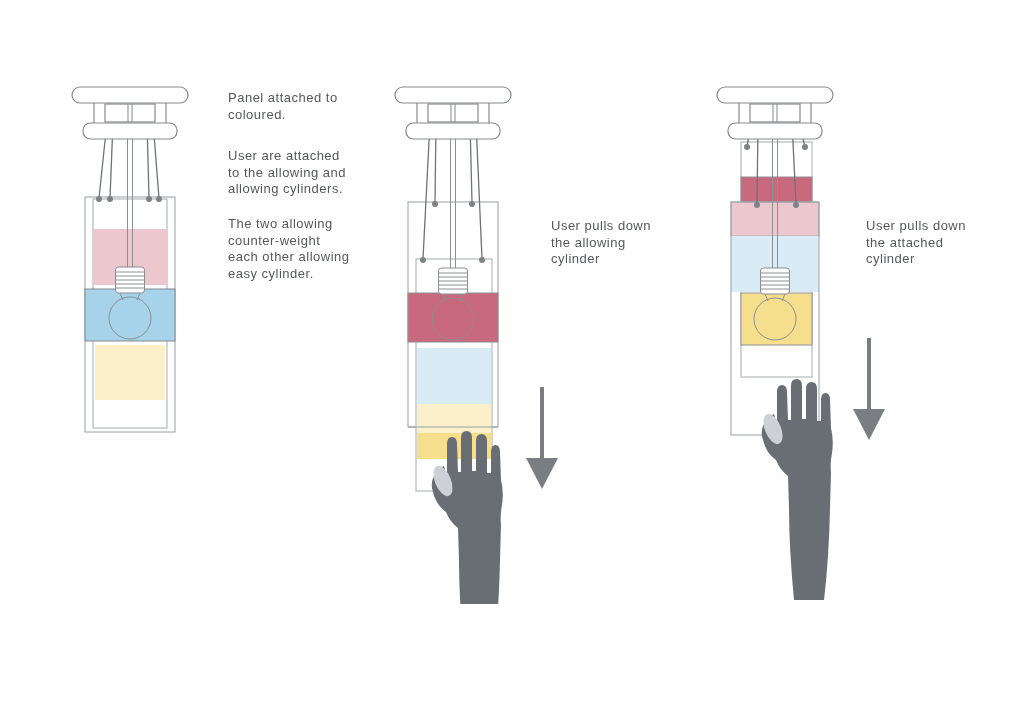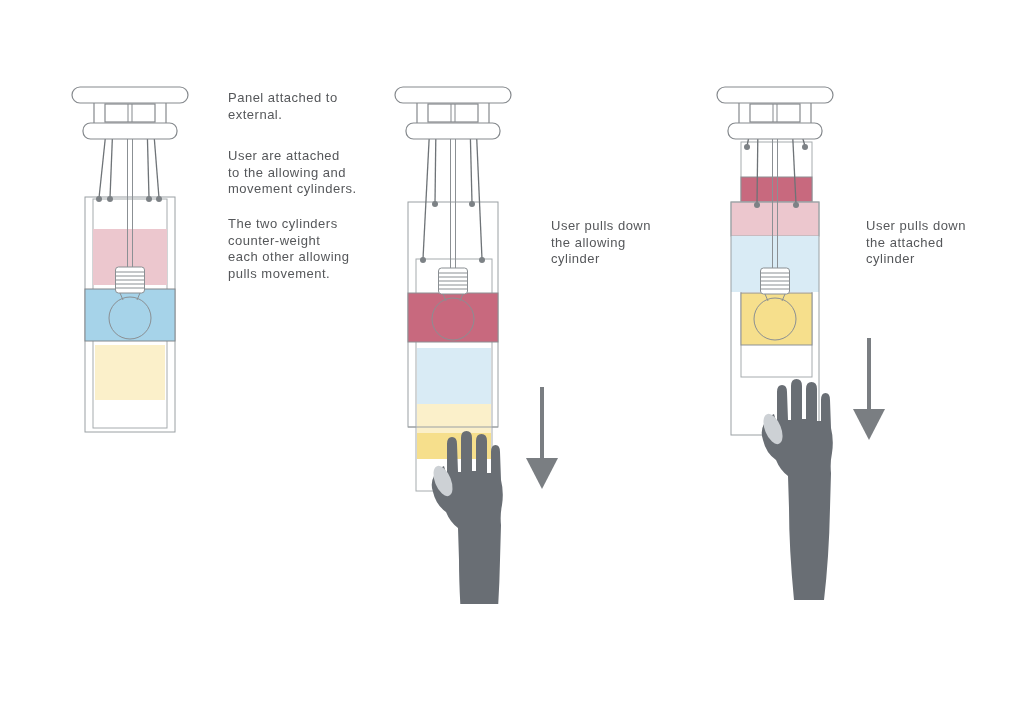--- a/index.html
+++ b/index.html
@@ -130,34 +130,34 @@
           <circle cx="796" cy="205" r="3"></circle>
     </g>
     <use href="#panel-def" transform="translate(775,87)"></use>
     <use href="#hand-def" transform="translate(330,-52)"></use>
     <use href="#arrow-def" transform="translate(869,338)"></use>
   </g>
 </svg>
 
 <div class="note" style="left:228px;top:90px">
   <div>Panel attached to</div>
-  <div>external.</div>
+  <div>coloured.</div>
 </div>
 
 <div class="note" style="left:228px;top:148px">
   <div>User are attached</div>
   <div>to the allowing and</div>
-  <div>movement cylinders.</div>
+  <div>allowing cylinders.</div>
 </div>
 
 <div class="note" style="left:228px;top:216px">
-  <div>The two cylinders</div>
+  <div>The two allowing</div>
   <div>counter-weight</div>
   <div>each other allowing</div>
-  <div>pulls movement.</div>
+  <div>easy cylinder.</div>
 </div>
 
 <div class="note" style="left:551px;top:218px">
   <div>User pulls down</div>
   <div>the allowing</div>
   <div>cylinder</div>
 </div>
 
 <div class="note" style="left:866px;top:218px">
   <div>User pulls down</div>

